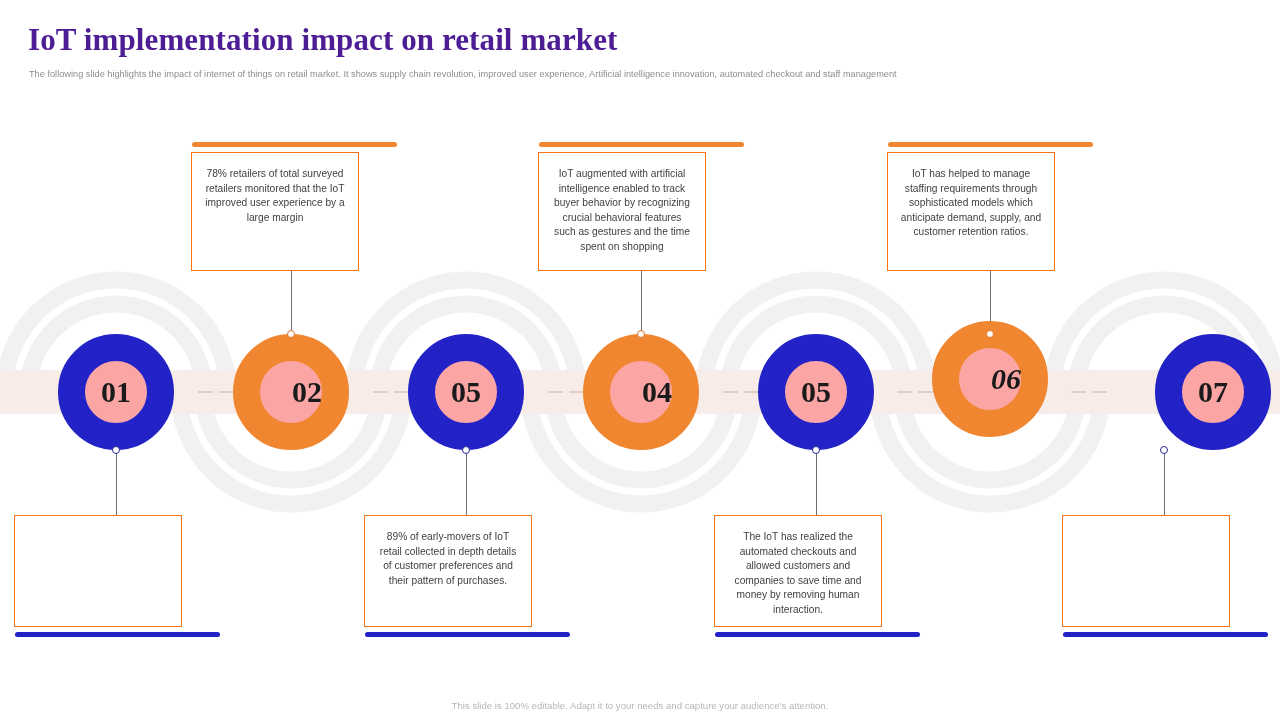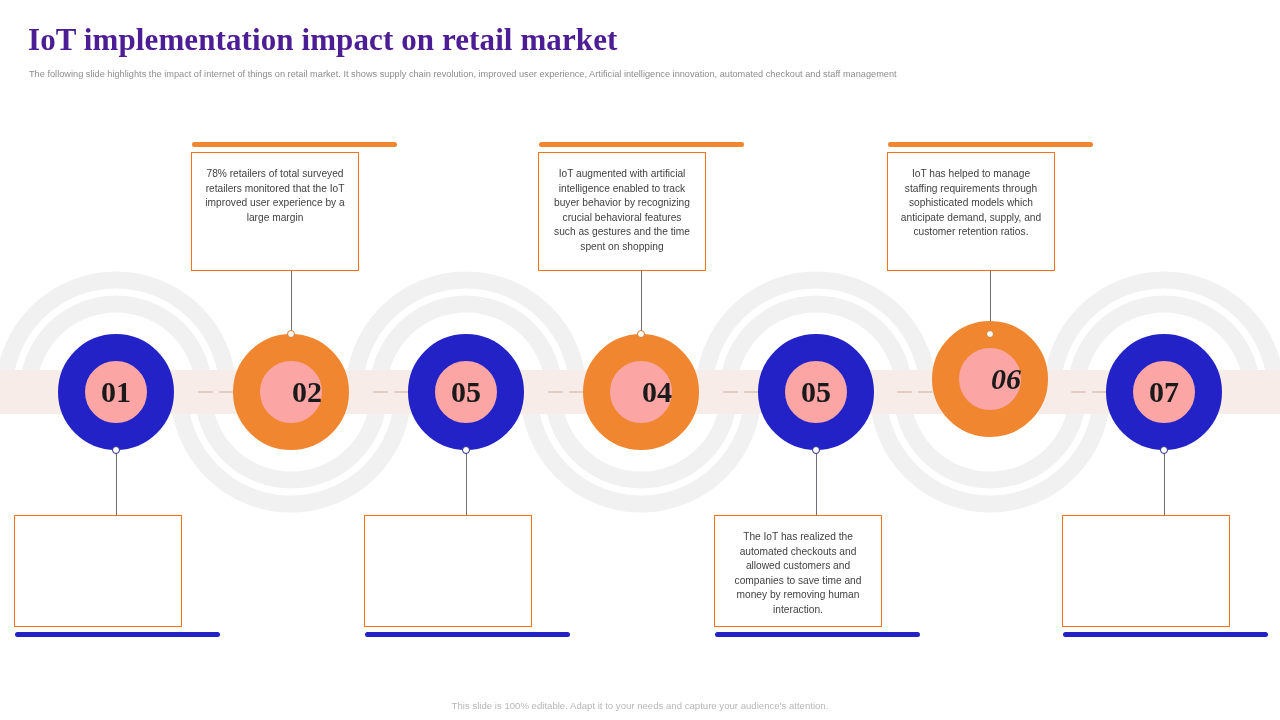--- a/index.html
+++ b/index.html
@@ -240,21 +240,21 @@
   </div>
 <div class="node orange" style="left:583px;  top:334px;">
     <span class="node-num">04</span>
   </div>
 <div class="node blue" style="left:758px;  top:334px;">
     <span class="node-num">05</span>
   </div>
 <div class="node orange" style="left:932px;  top:321px;font-style:italic;">
     <span class="node-num">06</span>
   </div>
-<div class="node blue" style="left:1106px; top:334px;">
+<div class="node blue" style="left:1155px; top:334px;">
     <span class="node-num">07</span>
   </div>
 
 <div class="anchor-dot blue" style="left:112px;  top:446px;"></div>
 <div class="anchor-dot orange" style="left:287px;  top:330px;"></div>
 <div class="anchor-dot blue" style="left:462px;  top:446px;"></div>
 <div class="anchor-dot orange" style="left:637px;  top:330px;"></div>
 <div class="anchor-dot blue" style="left:812px;  top:446px;"></div>
 <div class="anchor-dot orange" style="left:986px;  top:330px;"></div>
 <div class="anchor-dot blue" style="left:1160px; top:446px;"></div>
@@ -269,20 +269,21 @@
 </div>
 <div class="callout" style="left:887px; top:152px; height:119px;">
   <div class="bar top"></div>
   <div class="callout-text">IoT has helped to manage staffing requirements through sophisticated models which anticipate demand, supply, and customer retention ratios.</div>
 </div>
 
 <div class="callout" style="left:14px; top:515px; height:112px;">
   <div class="bar bottom"></div>
 </div>
 <div class="callout" style="left:364px; top:515px; height:112px;">
+  <div class="callout-text">89% of early-movers of IoT retail collected in depth details of customer preferences and their pattern of purchases.</div>
   <div class="bar bottom"></div>
 </div>
 <div class="callout" style="left:714px; top:515px; height:112px;">
   <div class="callout-text">The IoT has realized the automated checkouts and allowed customers and companies to save time and money by removing human interaction.</div>
   <div class="bar bottom"></div>
 </div>
 <div class="callout" style="left:1062px; top:515px; height:112px;">
   <div class="bar bottom"></div>
 </div>
 

